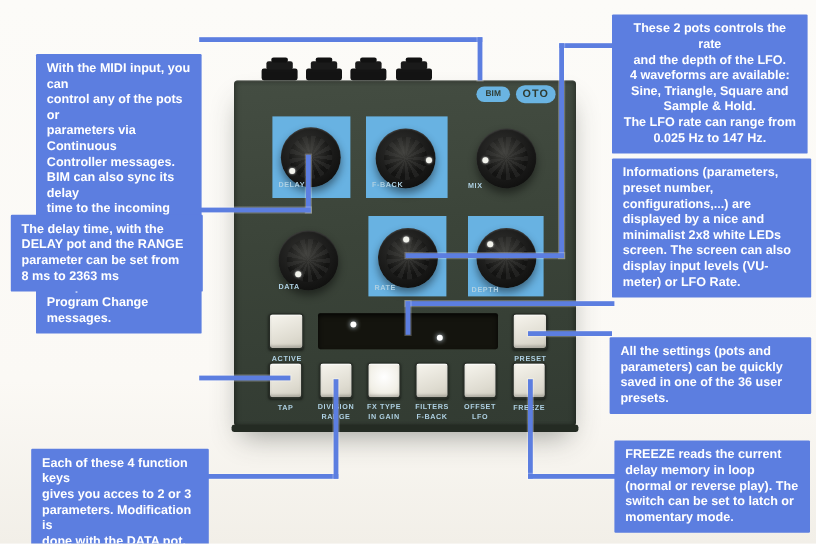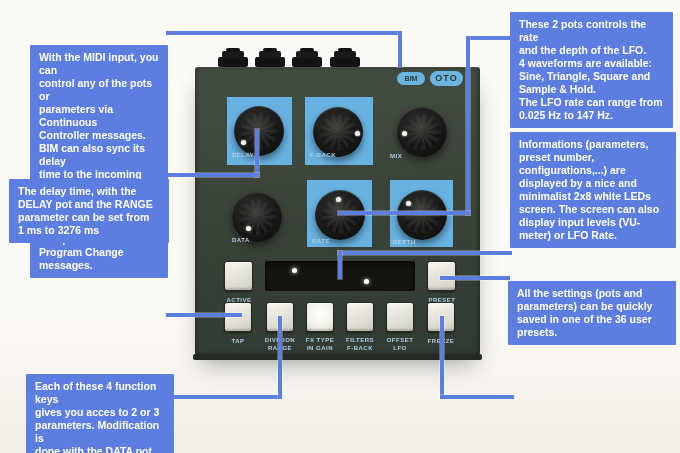--- a/index.html
+++ b/index.html
@@ -173,38 +173,43 @@
 parameters via Continuous
 Controller messages.
 BIM can also sync its delay
 time to the incoming MIDI
 Beat Clock (with several
 division settings), and accept
 Program Change messages.</div>
   <div class="callout" style="left:9px;top:179px;width:160px;">The delay time, with the
 DELAY pot and the RANGE
 parameter can be set from
-1 ms to 3276 ms</div>
+8 ms to 2363 ms</div>
   <div class="callout" style="left:26px;top:374px;width:148px;">Each of these 4 function keys
 gives you acces to 2 or 3
 parameters. Modification is
 done with the DATA pot.</div>
-  <div class="callout" style="left:510px;top:12px;width:163px;">These 2 pots controls the rate
+  <div class="callout" style="left:510px;top:12px;width:163px;text-align:center;">These 2 pots controls the rate
 and the depth of the LFO.
 4 waveforms are available:
 Sine, Triangle, Square and
 Sample &amp; Hold.
 The LFO rate can range from
 0.025 Hz to 147 Hz.</div>
   <div class="callout" style="left:510px;top:132px;width:166px;">Informations (parameters,
 preset number,
 configurations,...) are
 displayed by a nice and
 minimalist 2x8 white LEDs
 screen. The screen can also
 display input levels (VU-
 meter) or LFO Rate.</div>
   <div class="callout" style="left:508px;top:281px;width:168px;">All the settings (pots and
 parameters) can be quickly
 saved in one of the 36 user
 presets.</div>
+  <div class="callout" style="left:512px;top:367px;width:163px;">FREEZE reads the current
+delay memory in loop
+(normal or reverse play). The
+switch can be set to latch or
+momentary mode.</div>
 
 </div>
 
 </body></html>

